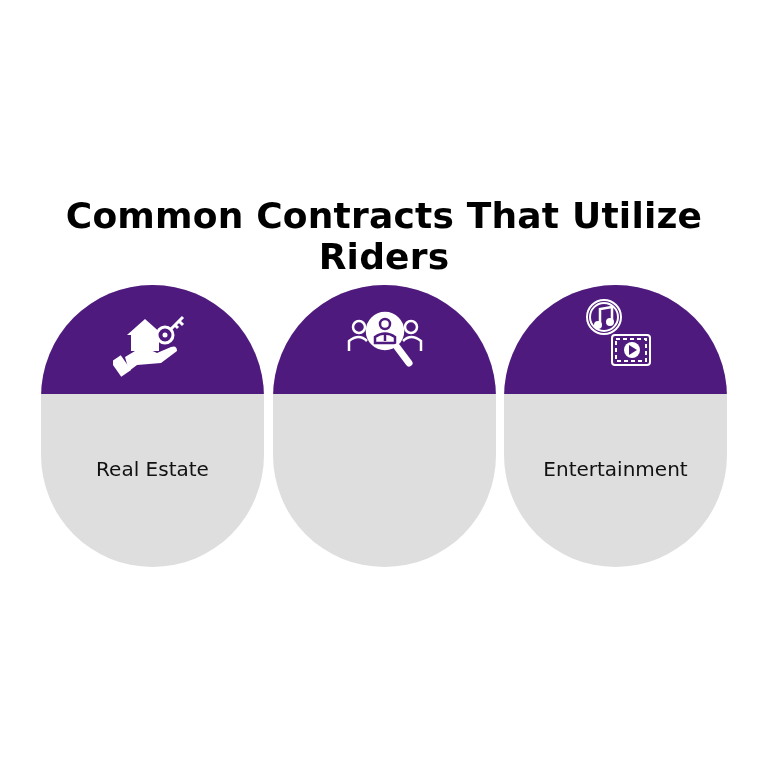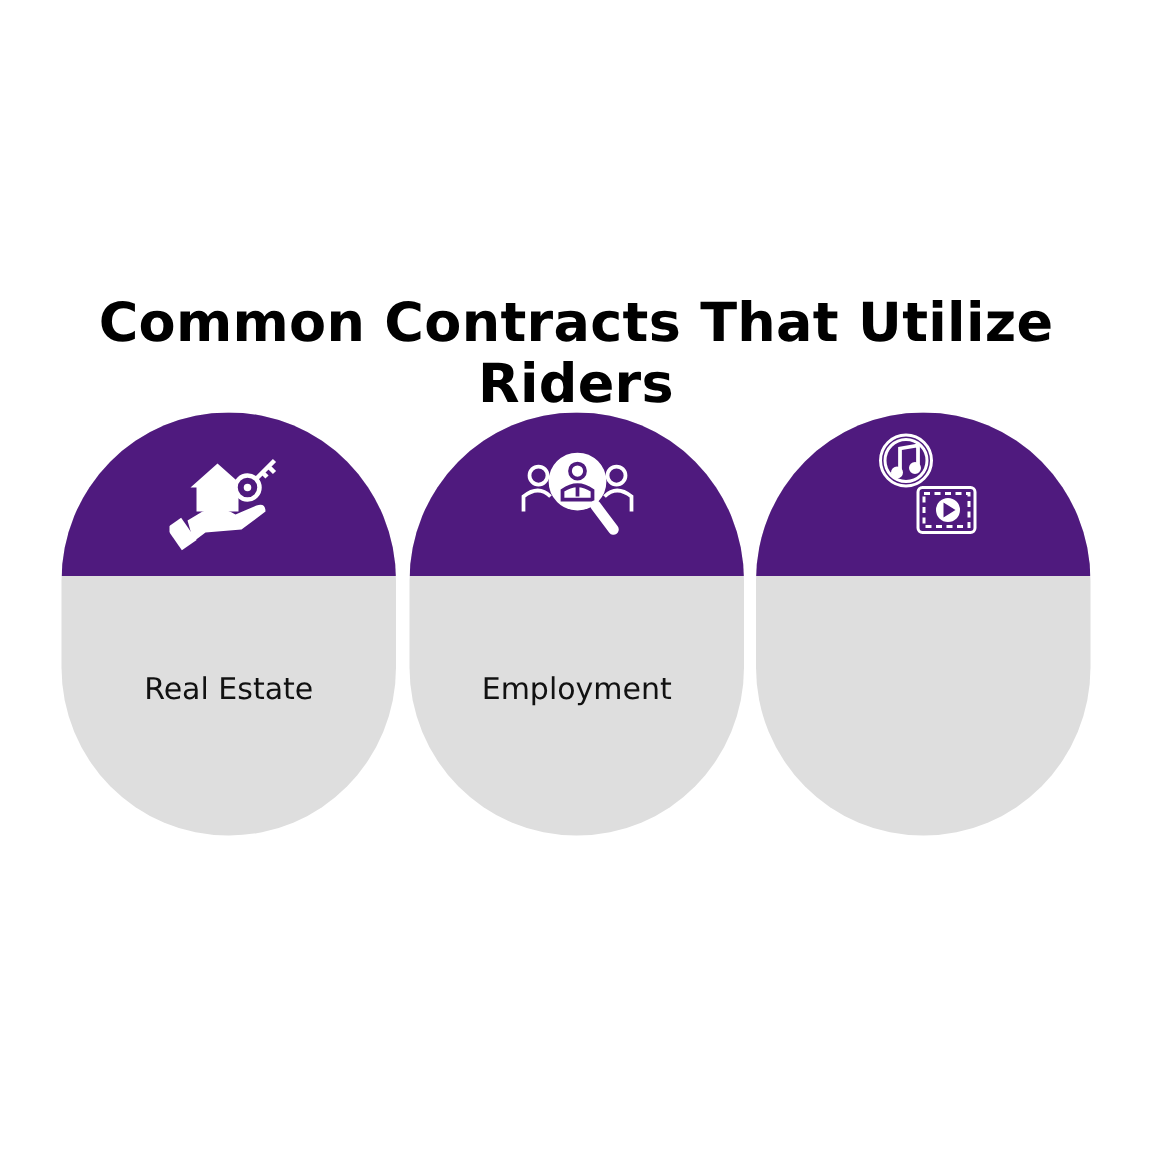--- a/index.html
+++ b/index.html
@@ -1,18 +1,18 @@
 <!DOCTYPE html>
 <html><head>
 <meta charset="utf-8">
 <style>
   html, body { margin:0; padding:0; background:#ffffff; }
   body { width:768px; height:768px; position:relative; overflow:hidden; font-family:"Liberation Sans", sans-serif; }
   .title { position:absolute; top:195px; left:0; width:768px; text-align:center; font-size:36px; font-weight:bold; color:#000; letter-spacing:0.2px; font-family:"DejaVu Sans", sans-serif; }
-  .card { position:absolute; top:275px; width:223px; height:282px; border-radius:111px / 112px; overflow:hidden; background:#dedede; }
+  .card { position:absolute; top:285px; width:223px; height:282px; border-radius:111px / 112px; overflow:hidden; background:#dedede; }
   .card .top { position:absolute; left:0; top:0; width:100%; height:109px; background:#4f1a7e; }
   .card .icon { position:absolute; left:50%; top:10px; transform:translateX(-50%); width:80px; height:90px; }
   .card .label { position:absolute; left:0; width:100%; top:172px; text-align:center; font-size:20px; color:#111; font-family:"DejaVu Sans", sans-serif; }
   #c1 { left:41px; } #c2 { left:273px; } #c3 { left:504px; }
 </style>
 </head>
 <body>
 
 <div class="title">Common Contracts That Utilize Riders</div>
 
@@ -41,32 +41,32 @@
         <circle cx="66" cy="32" r="6"></circle>
           <path d="M76 56 L76 46 Q66 38 58 46"></path>
         <circle cx="40" cy="36" r="18" fill="#fff"></circle>
         <circle cx="40" cy="29" r="5" stroke="#4f1a7e"></circle>
         <path d="M30 48 L30 42 Q40 35 50 42 L50 48 Z" stroke="#4f1a7e"></path>
         <path d="M40 38 L40 46" stroke="#4f1a7e"></path>
         <path d="M52 52 L64 68" stroke-width="7" stroke-linecap="round"></path>
       </g>
     </svg>
   </div>
-  <div class="label">Employment</div>
 </div>
 
 <div class="card" id="c3">
   <div class="top">
     <svg class="icon" viewBox="0 0 80 90">
       <g fill="none" stroke="#fff" stroke-width="2">
         <circle cx="28" cy="22" r="17"></circle>
           <circle cx="28" cy="22" r="14"></circle>
         <path d="M24 30 L24 14 L36 12 L36 26" stroke-width="2.5"></path>
         <circle cx="22" cy="30" r="3" fill="#fff"></circle>
           <circle cx="34" cy="27" r="3" fill="#fff"></circle>
         <rect x="36" y="40" width="38" height="30" rx="3"></rect>
         <rect x="40" y="44" width="30" height="22" stroke-dasharray="4 3"></rect>
         <circle cx="56" cy="55" r="8" fill="#fff" stroke="none"></circle>
         <path d="M53 50 L61 55 L53 60 Z" fill="#4f1a7e" stroke="none"></path>
       </g>
     </svg>
   </div>
+  <div class="label">Entertainment</div>
 </div>
 
 </body></html>

